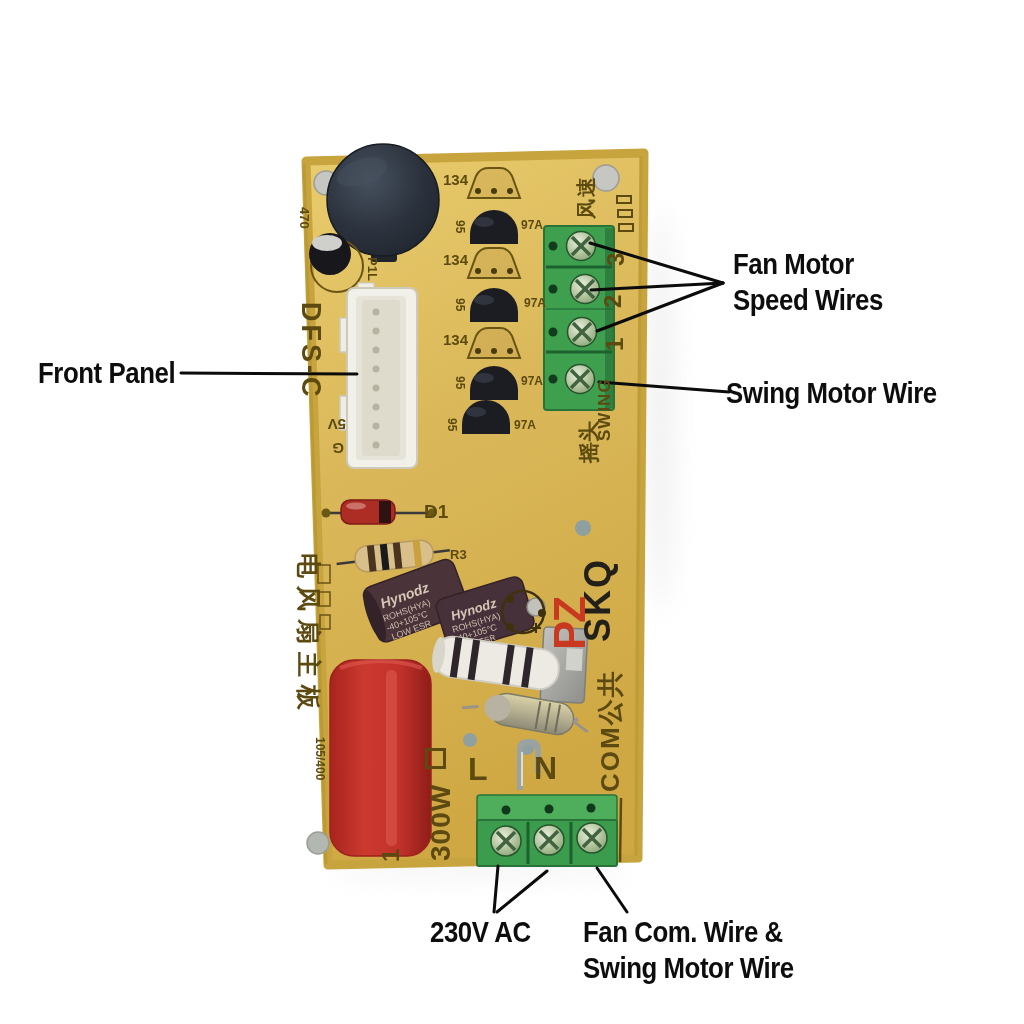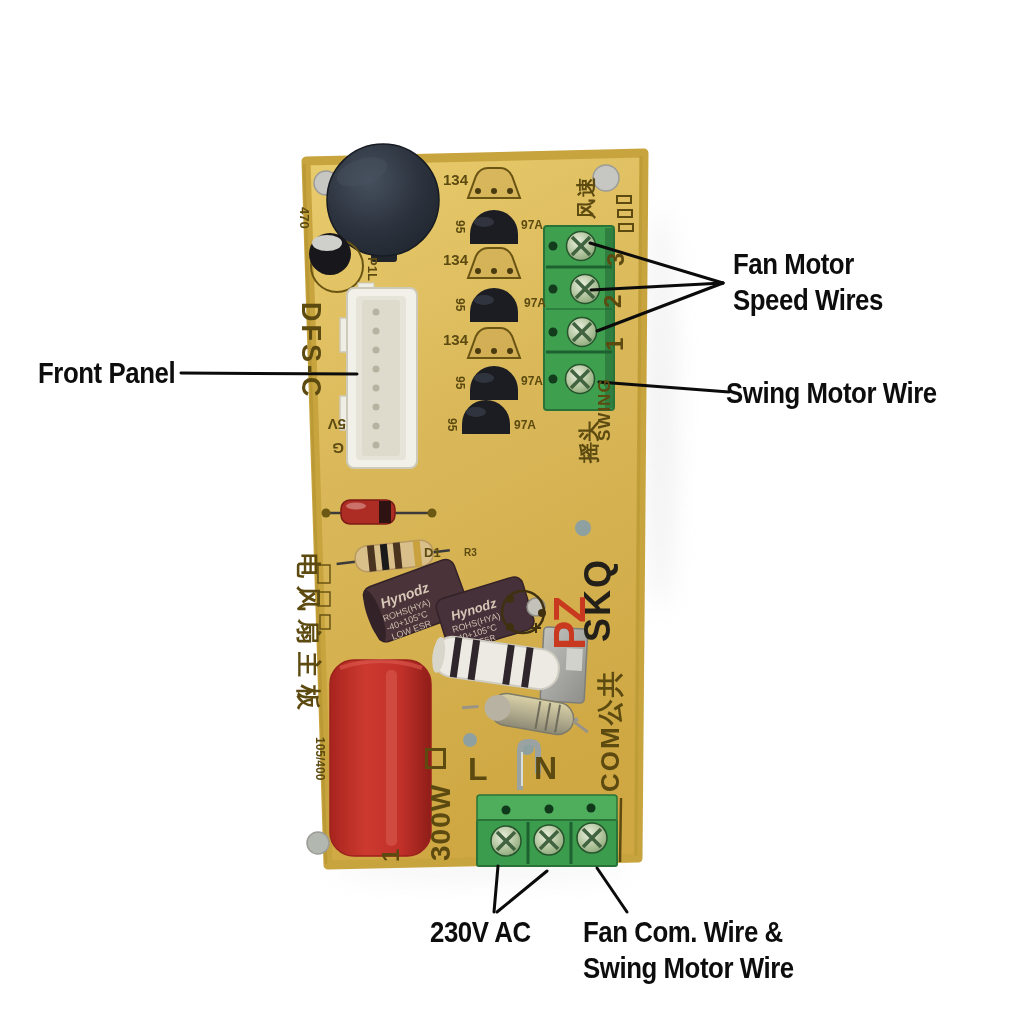--- a/index.html
+++ b/index.html
@@ -344,22 +344,22 @@
   <div class="sk r90" style="left:321px;top:553px;font-size:25px;letter-spacing:8px;">电风扇主板</div>
   <div class="sk r90" style="left:326px;top:737px;font-size:12px;">105/400</div>
 
   <div class="sq" style="left:425px;top:748px;"></div>
   <div class="sk rm90" style="left:427px;top:861px;font-size:28px;letter-spacing:1px;">300W</div>
   <div class="sk rm90" style="left:379px;top:862px;font-size:24px;">1</div>
 
   <div class="sk" style="left:468px;top:753px;font-size:32px;">L</div>
   <div class="sk" style="left:534px;top:752px;font-size:32px;">N</div>
 
-  <div class="sk" style="left:424px;top:502px;font-size:13px;margin-top:44px;">D1</div>
-  <div class="sk" style="left:464px;top:548px;font-size:10px;">R3</div>
+  <div class="sk" style="left:424px;top:502px;font-size:19px;">D1</div>
+  <div class="sk" style="left:450px;top:548px;font-size:13px;">R3</div>
 
   <div class="ann" style="left:38px;top:355px;">Front Panel</div>
   <div class="ann" style="left:733px;top:246px;">Fan Motor
 Speed Wires</div>
   <div class="ann" style="left:726px;top:375px;">Swing Motor Wire</div>
   <div class="ann" style="left:430px;top:914px;">230V AC</div>
   <div class="ann" style="left:583px;top:914px;">Fan Com. Wire &amp;
 Swing Motor Wire</div>
 
 </div>

